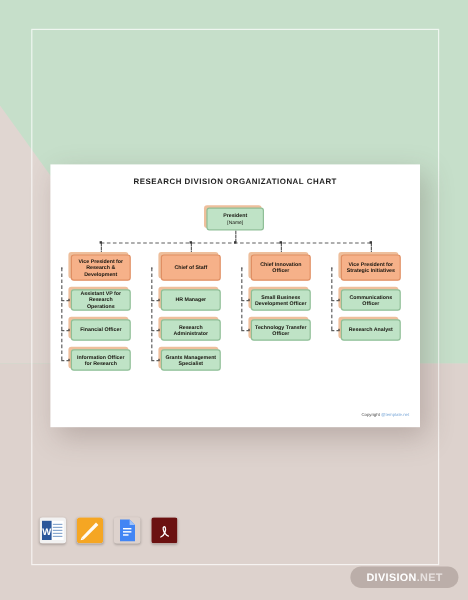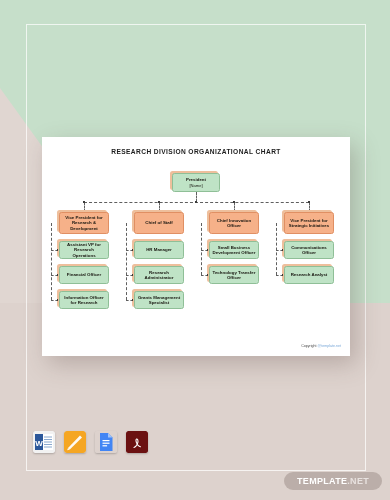--- a/index.html
+++ b/index.html
@@ -234,14 +234,14 @@
   </div>
   <div class="fmt">
     <svg viewBox="0 0 22 22">
         <rect width="22" height="22" rx="1.5" fill="#6b1111"></rect>
       <path d="M8 16.5c3-1.2 4.6-5.4 3.8-7.6-.6-1.6-2.1-1-1.8 1 .3 2.3 2.3 5.2 4.4 5.9" stroke="#fff" stroke-width="1.1" fill="none" stroke-linecap="round"></path>
     </svg>
   </div>
 </div>
 
 <div id="watermark">
-  <span>TEMPLATE</span><span class="dim">.NET</span>
+  <span>DIVISION</span><span class="dim">.NET</span>
 </div>
 
 </body></html>

